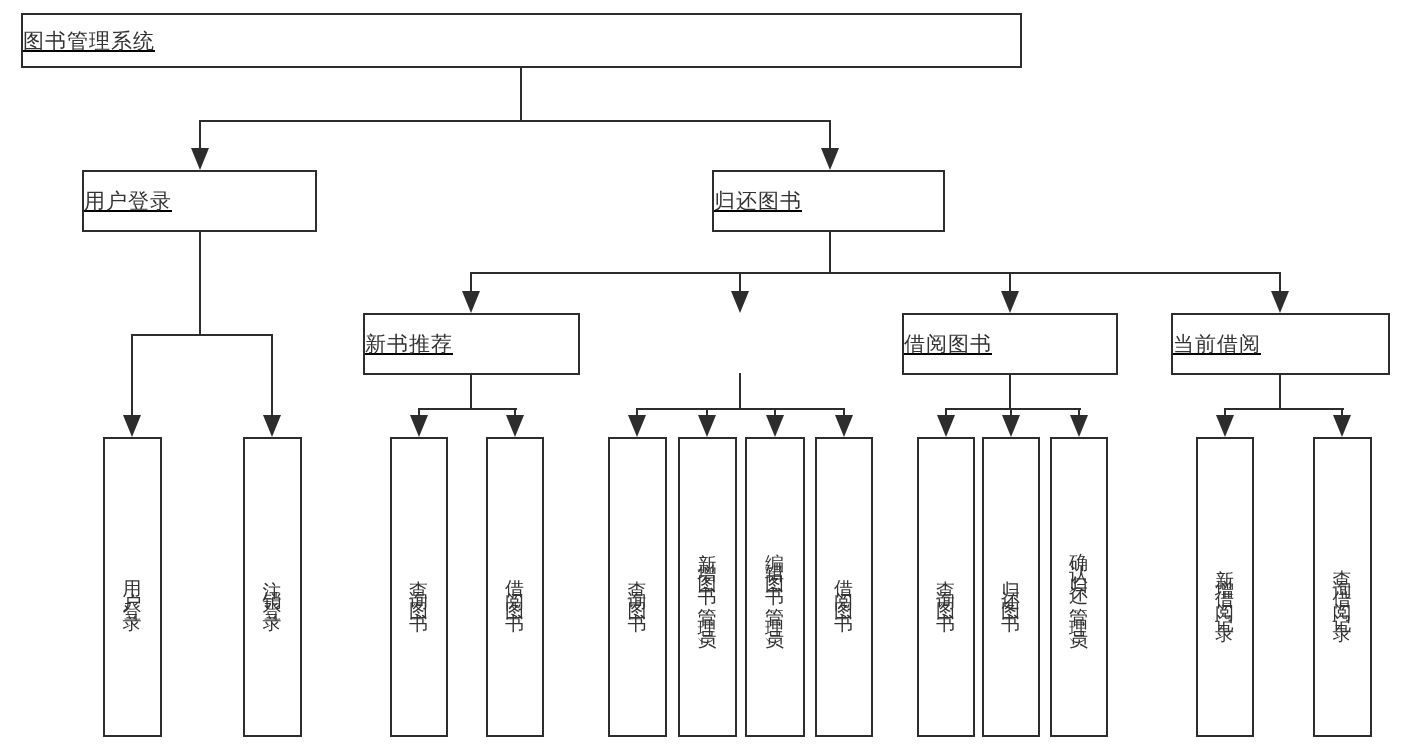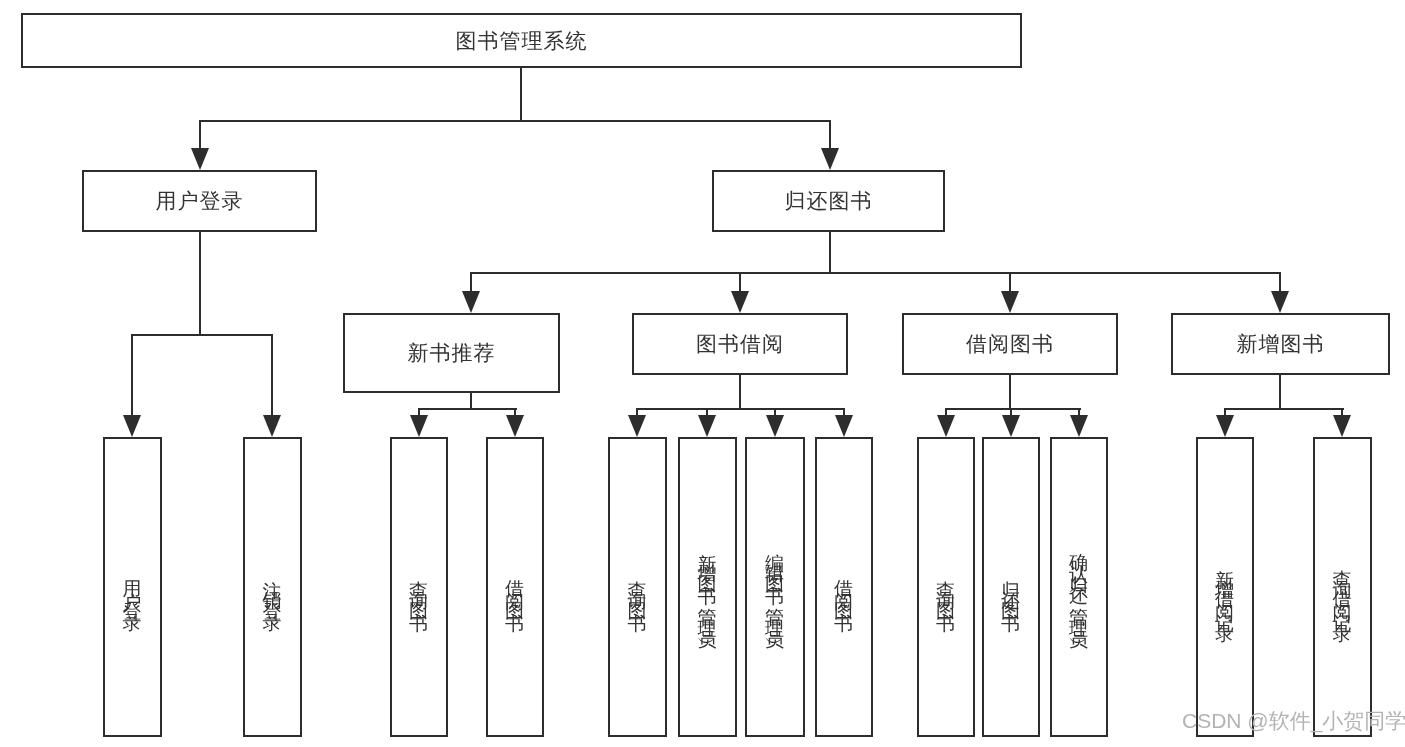--- a/index.html
+++ b/index.html
@@ -2,22 +2,22 @@
 <html><head>
 <meta charset="utf-8">
 <style>
   html,body{margin:0;padding:0;background:#fff;}
   body{font-family:"Liberation Sans","DejaVu Sans",sans-serif;}
   .canvas{position:relative;width:1405px;height:747px;background:#fff;overflow:hidden;}
   .line{position:absolute;background:#2d2d2d;}
   .arrow{position:absolute;width:0;height:0;
          border-left:9px solid transparent;border-right:9px solid transparent;
          border-top:22px solid #2d2d2d;}
-  .hbox{position:absolute;display:flex;align-items:center;justify-content:center;
-        border:2px solid #2d2d2d;background:#fff;box-sizing:border-box;}
+  .hbox{position:absolute;display:flex;align-items:center;
+        border:2px solid #2d2d2d;background:#fff;box-sizing:border-box;text-decoration:underline;}
   .hlabel{font-size:21px;color:#333;letter-spacing:1px;white-space:nowrap;}
   .vbox{position:absolute;display:flex;align-items:center;justify-content:center;
         border:2px solid #2d2d2d;background:#fff;box-sizing:border-box;}
   .vlabel{writing-mode:vertical-rl;text-orientation:mixed;font-size:19px;
           letter-spacing:11px;line-height:1;color:#333;}
   .watermark{position:absolute;left:1182px;top:707px;font-size:21px;color:#b3b3b3;
              white-space:nowrap;z-index:5;}
 </style>
 </head>
 <body>
@@ -90,31 +90,28 @@
     <span class="hlabel">图书管理系统</span>
   </div>
 
   <div class="hbox" style="left:82px;top:170px;width:235px;height:62px">
     <span class="hlabel">用户登录</span>
   </div>
   <div class="hbox" style="left:712px;top:170px;width:233px;height:62px">
     <span class="hlabel">归还图书</span>
   </div>
 
-  <div class="hbox" style="left:343px;top:313px;width:217px;height:80px">
+  <div class="hbox" style="left:363px;top:313px;width:217px;height:62px">
     <span class="hlabel">新书推荐</span>
-  </div>
-  <div class="hbox" style="left:632px;top:313px;width:216px;height:62px">
-    <span class="hlabel">图书借阅</span>
   </div>
   <div class="hbox" style="left:902px;top:313px;width:216px;height:62px">
     <span class="hlabel">借阅图书</span>
   </div>
   <div class="hbox" style="left:1171px;top:313px;width:219px;height:62px">
-    <span class="hlabel">新增图书</span>
+    <span class="hlabel">当前借阅</span>
   </div>
 
   <div class="vbox" style="left:103px;top:437px;width:59px;height:300px">
     <span class="vlabel">用户登录</span>
   </div>
   <div class="vbox" style="left:243px;top:437px;width:59px;height:300px">
     <span class="vlabel">注销登录</span>
   </div>
 
   <div class="vbox" style="left:390px;top:437px;width:58px;height:300px">
@@ -147,15 +144,14 @@
     <span class="vlabel">确认归还（管理员）</span>
   </div>
 
   <div class="vbox" style="left:1196px;top:437px;width:58px;height:300px">
     <span class="vlabel">新增借阅记录</span>
   </div>
   <div class="vbox" style="left:1313px;top:437px;width:59px;height:300px">
     <span class="vlabel">查询借阅记录</span>
   </div>
 
-  <div class="watermark">CSDN @软件_小贺同学</div>
 
 </div>
 
 </body></html>

